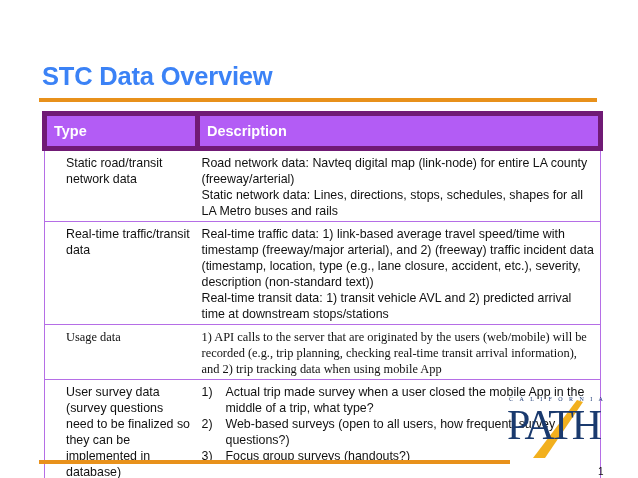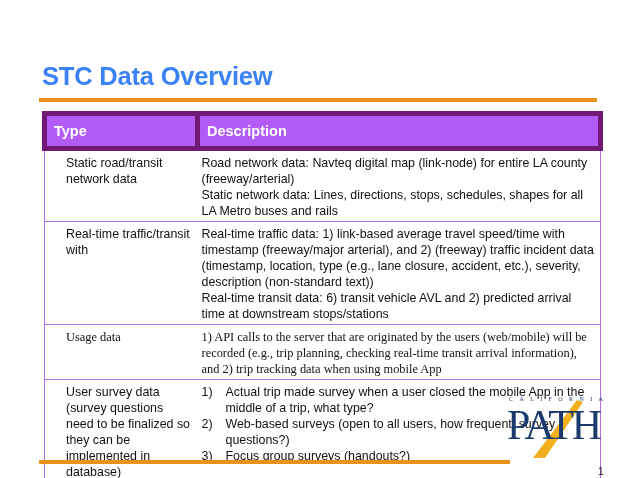--- a/index.html
+++ b/index.html
@@ -82,24 +82,24 @@
   </thead>
   <tbody>
     <tr style="height:65px;">
       <td class="type">Static road/transit network data</td>
       <td class="desc">
         <span class="desc-line">Road network data: Navteq digital map (link-node) for entire LA county (freeway/arterial)</span>
         <span class="desc-line">Static network data: Lines, directions, stops, schedules, shapes for all LA Metro buses and rails</span>
       </td>
     </tr>
     <tr style="height:96px;">
-      <td class="type">Real-time traffic/transit with</td>
+      <td class="type">Real-time traffic/transit data</td>
       <td class="desc">
         <span class="desc-line">Real-time traffic data: 1) link-based average travel speed/time with timestamp (freeway/major arterial), and 2) (freeway) traffic incident data (timestamp, location, type (e.g., lane closure, accident, etc.), severity, description (non-standard text))</span>
-        <span class="desc-line">Real-time transit data: 6) transit vehicle AVL and 2) predicted arrival time at downstream stops/stations</span>
+        <span class="desc-line">Real-time transit data: 1) transit vehicle AVL and 2) predicted arrival time at downstream stops/stations</span>
       </td>
     </tr>
     <tr style="height:54px;font-family:Liberation Serif, serif;">
       <td class="type">Usage data</td>
       <td class="desc">
         <span class="desc-line">1) API calls to the server that are originated by the users (web/mobile) will be recorded (e.g., trip planning, checking real-time transit arrival information), and 2) trip tracking data when using mobile App</span>
       </td>
     </tr>
     <tr style="height:81px;margin-left:36px;">
       <td class="type">User survey data (survey questions need to be finalized so they can be implemented in database)</td>

